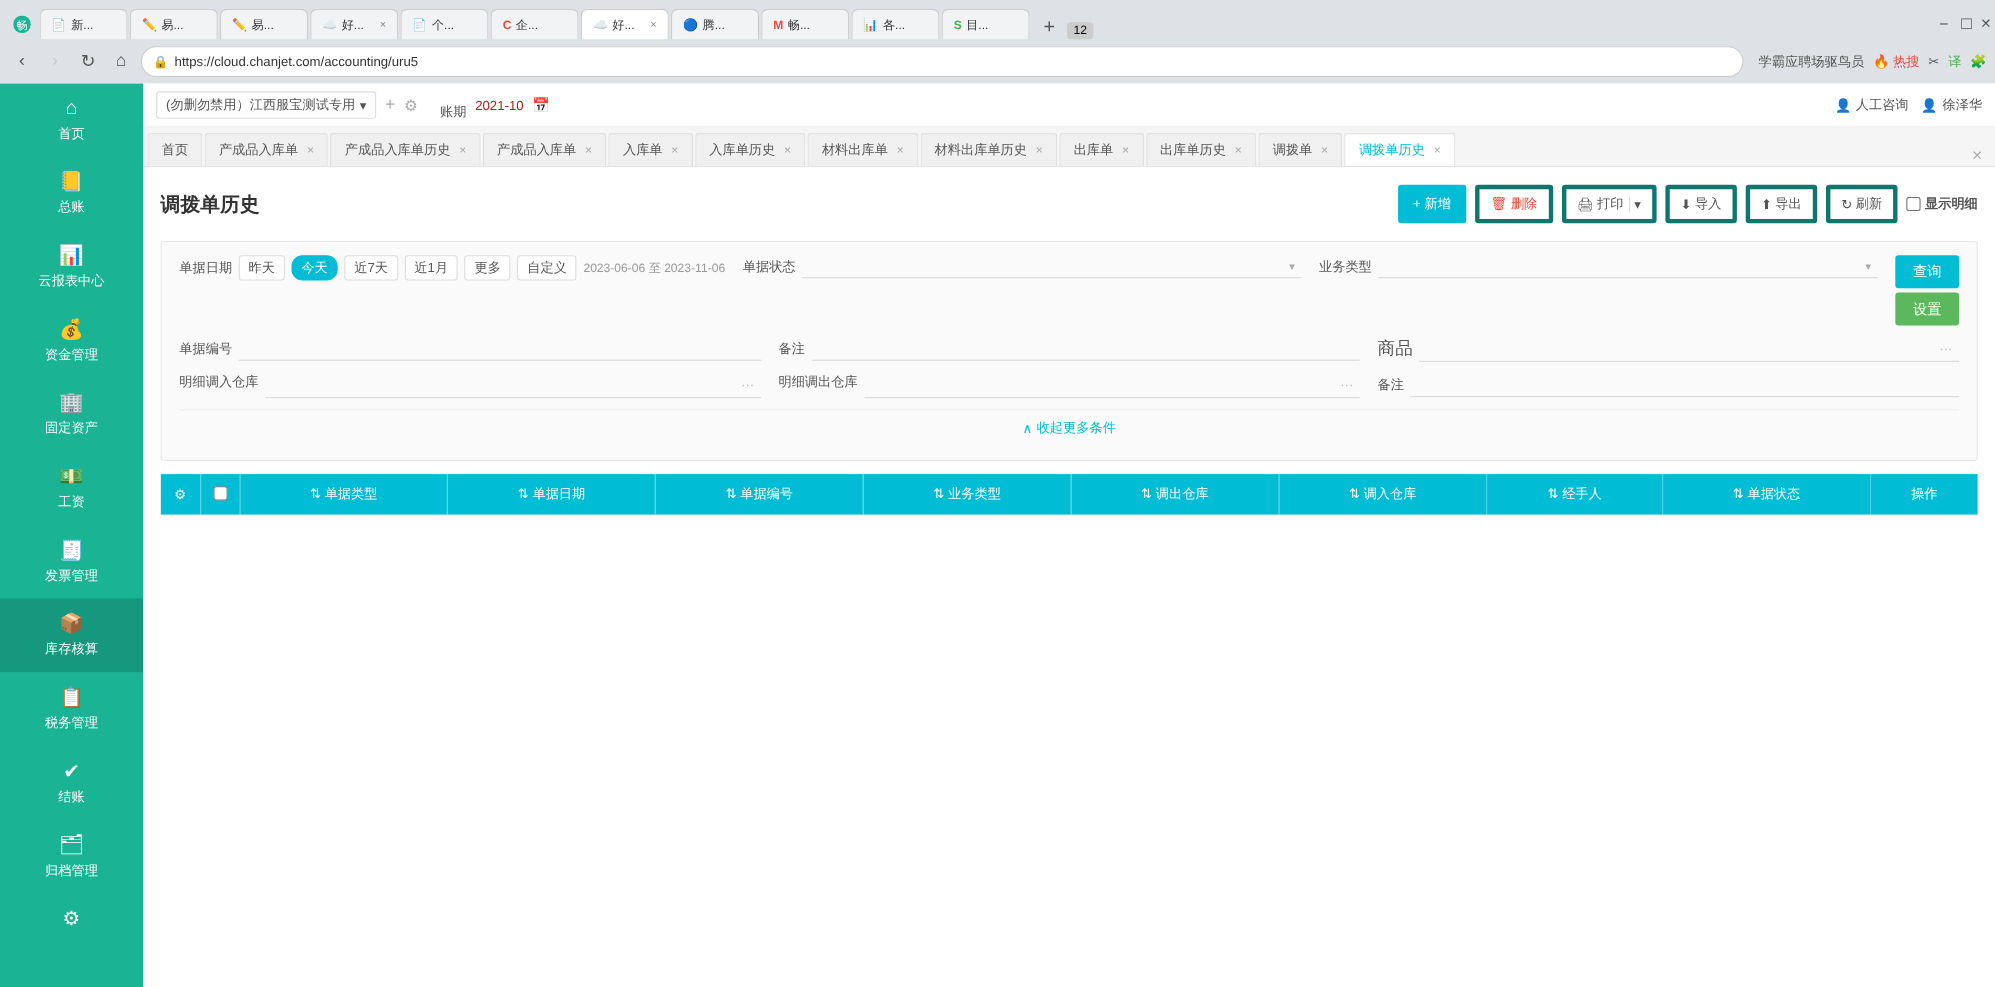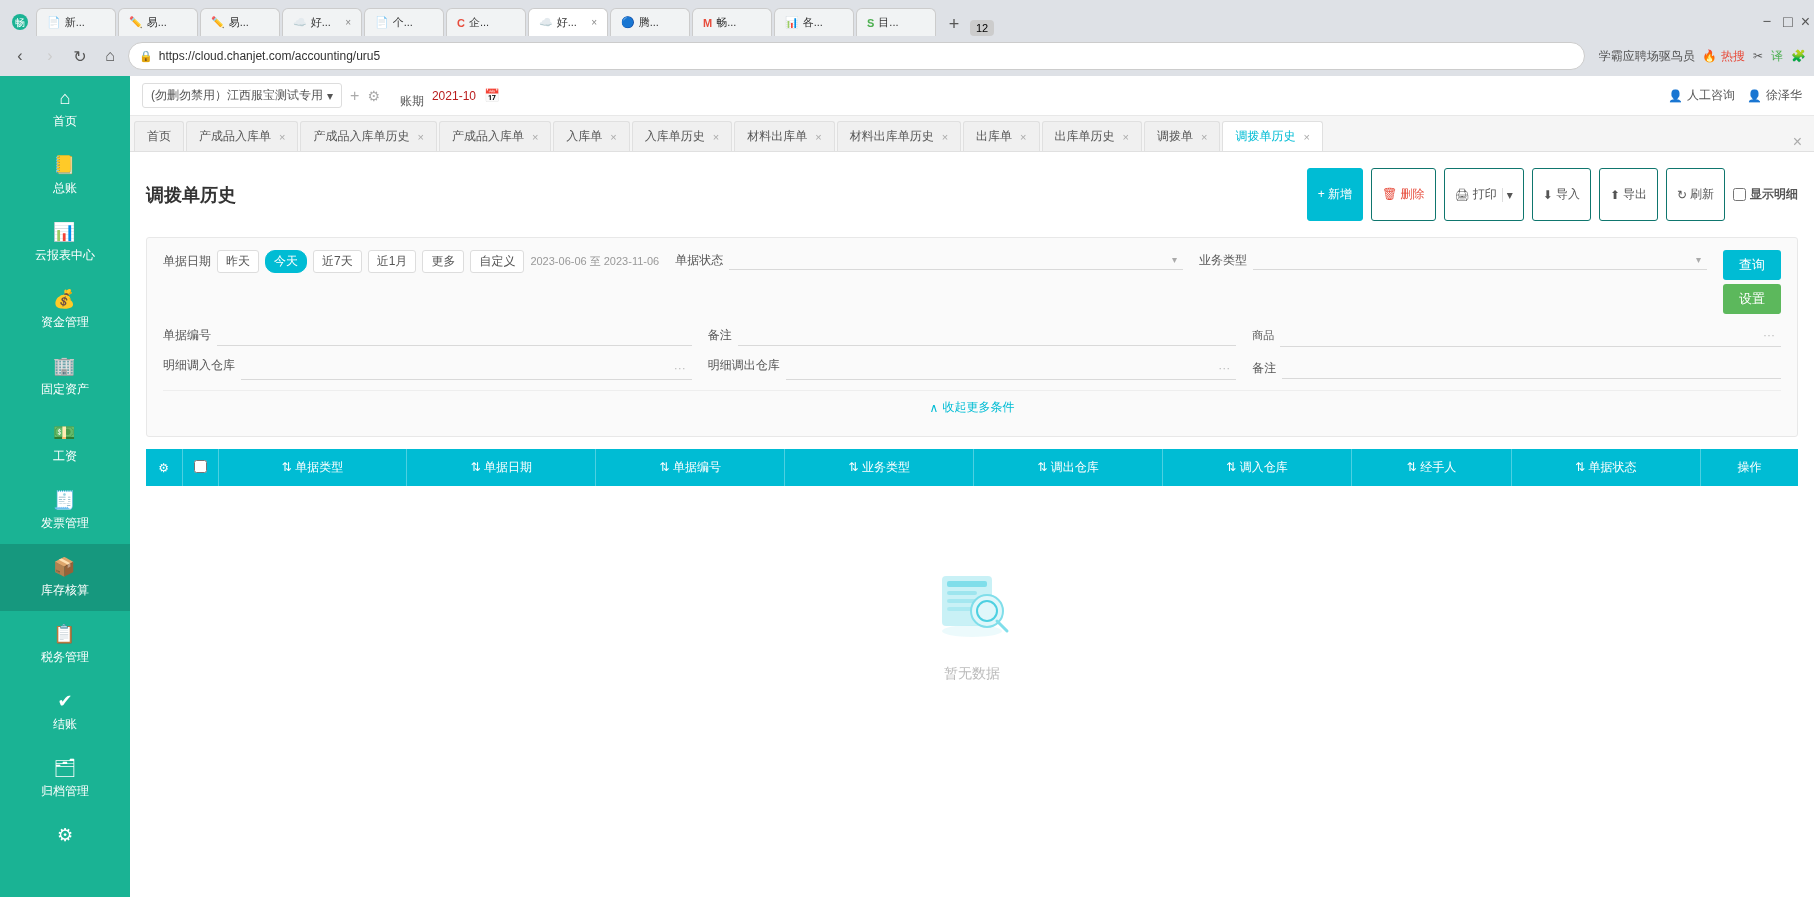--- a/index.html
+++ b/index.html
@@ -37,21 +37,21 @@
     .tab-bar::-webkit-scrollbar { height: 0; }
     .page-tab { height: 30px; padding: 0 12px; display: flex; align-items: center; gap: 4px; font-size: 12px; color: #555; cursor: pointer; border: 1px solid #e0e0e0; border-bottom: none; border-radius: 3px 3px 0 0; background: #f0f0f0; white-space: nowrap; margin-right: 2px; }
     .page-tab.active { background: #fff; color: #00bcd4; border-color: #e0e0e0; }
     .page-tab .tab-close { color: #aaa; font-size: 11px; cursor: pointer; margin-left: 4px; }
 
     
     .page-content { flex: 1; padding: 16px; overflow-y: auto; background: #fff; }
     .page-title { font-size: 18px; color: #333; font-weight: bold; margin-bottom: 16px; display: flex; align-items: center; justify-content: space-between; }
     .page-title-text { font-size: 18px; }
     .toolbar { display: flex; align-items: center; gap: 8px; }
-    .toolbar-btn { display: flex; align-items: center; gap: 3px; padding: 17px 10px; border: 1px solid #0f766e; border-radius: 3px; background: #fff; color: #555; font-size: 12px; cursor: pointer; }
+    .toolbar-btn { display: flex; align-items: center; gap: 3px; padding: 5px 10px; border: 4px solid #0f766e; border-radius: 3px; background: #fff; color: #555; font-size: 12px; cursor: pointer; }
     .toolbar-btn.primary { background: #00bcd4; color: #fff; border-color: #00bcd4; }
     .toolbar-btn.danger { color: #e74c3c; }
     .checkbox-label { display: flex; align-items: center; gap: 4px; font-size: 12px; color: #555; cursor: pointer; }
 
     
     .filter-area { border: 1px solid #e8e8e8; border-radius: 3px; padding: 12px 16px; margin-bottom: 12px; background: #fafafa; }
     .filter-input { border: none; border-bottom: 1px solid #d9d9d9; padding: 3px 6px; font-size: 12px; color: #333; min-width: 200px; outline: none; background: transparent; }
     .date-btn { padding: 2px 8px; border-radius: 3px; border: 1px solid #ddd; background: #fff; font-size: 12px; color: #555; cursor: pointer; }
     .date-btn.active { background: #00bcd4; color: #fff; border-color: #00bcd4; border-radius: 10px; }
     .date-range { font-size: 11px; color: #999; }
@@ -371,21 +371,21 @@
         <div style="display:flex;align-items:center;gap:16px;margin-bottom:10px;">
           <div style="display:flex;align-items:center;gap:6px;flex:1;">
             <span style="font-size:12px;color:#555;white-space:nowrap;">单据编号</span>
             <input type="text" class="filter-input" style="flex: 1 1 0%; min-width: 180px;">
           </div>
           <div style="display:flex;align-items:center;gap:6px;flex:1;">
             <span style="font-size:12px;color:#555;white-space:nowrap;">备注</span>
             <input type="text" class="filter-input" style="flex: 1 1 0%; min-width: 180px;">
           </div>
           <div style="display:flex;align-items:center;gap:6px;flex:1;">
-            <span style="font-size:11px;color:#555;white-space:nowrap;">商品</span>
+            <span style="font-size:16px;color:#555;white-space:nowrap;">商品</span>
             <div style="flex:1;border-bottom:1px solid #d9d9d9;padding:4px 6px;display:flex;align-items:center;min-width:180px;">
               <span style="flex:1;"></span>
               <span style="color:#bbb;font-size:12px;">···</span>
             </div>
           </div>
         </div>
 
         <div style="display:flex;align-items:center;gap:16px;margin-bottom:10px;">
           <div style="display:flex;align-items:flex-start;gap:6px;flex:1;">
             <span style="font-size:12px;color:#555;white-space:nowrap;">明细调入仓库</span>
@@ -460,31 +460,15 @@
               <th>
                 <span>操作</span>
               </th>
             </tr>
           </thead>
           <tbody class="table-body">
           </tbody>
         </table>
       </div>
 
-      <div class="empty-state">
-        <div style="margin-bottom:16px;">
-          <svg width="100" height="100" viewBox="0 0 100 100">
-            <ellipse cx="50" cy="85" rx="30" ry="6" fill="#e0f7fa" opacity="0.6"></ellipse>
-            <rect x="20" y="30" width="50" height="50" rx="4" fill="#b2ebf2" opacity="0.7"></rect>
-            <rect x="25" y="35" width="40" height="6" rx="2" fill="#80deea"></rect>
-            <rect x="25" y="45" width="30" height="4" rx="2" fill="#80deea" opacity="0.6"></rect>
-            <rect x="25" y="53" width="35" height="4" rx="2" fill="#80deea" opacity="0.5"></rect>
-            <rect x="25" y="61" width="25" height="4" rx="2" fill="#80deea" opacity="0.4"></rect>
-            <circle cx="65" cy="65" r="16" fill="#e0f7fa" stroke="#80deea" stroke-width="2"></circle>
-            <line x1="75" y1="75" x2="85" y2="85" stroke="#80deea" stroke-width="3" stroke-linecap="round"></line>
-            <circle cx="65" cy="65" r="10" fill="none" stroke="#4dd0e1" stroke-width="2"></circle>
-          </svg>
-        </div>
-        <span class="empty-text">暂无数据</span>
-      </div>
     </div>
   </div>
 </div>
 
 </body></html>

